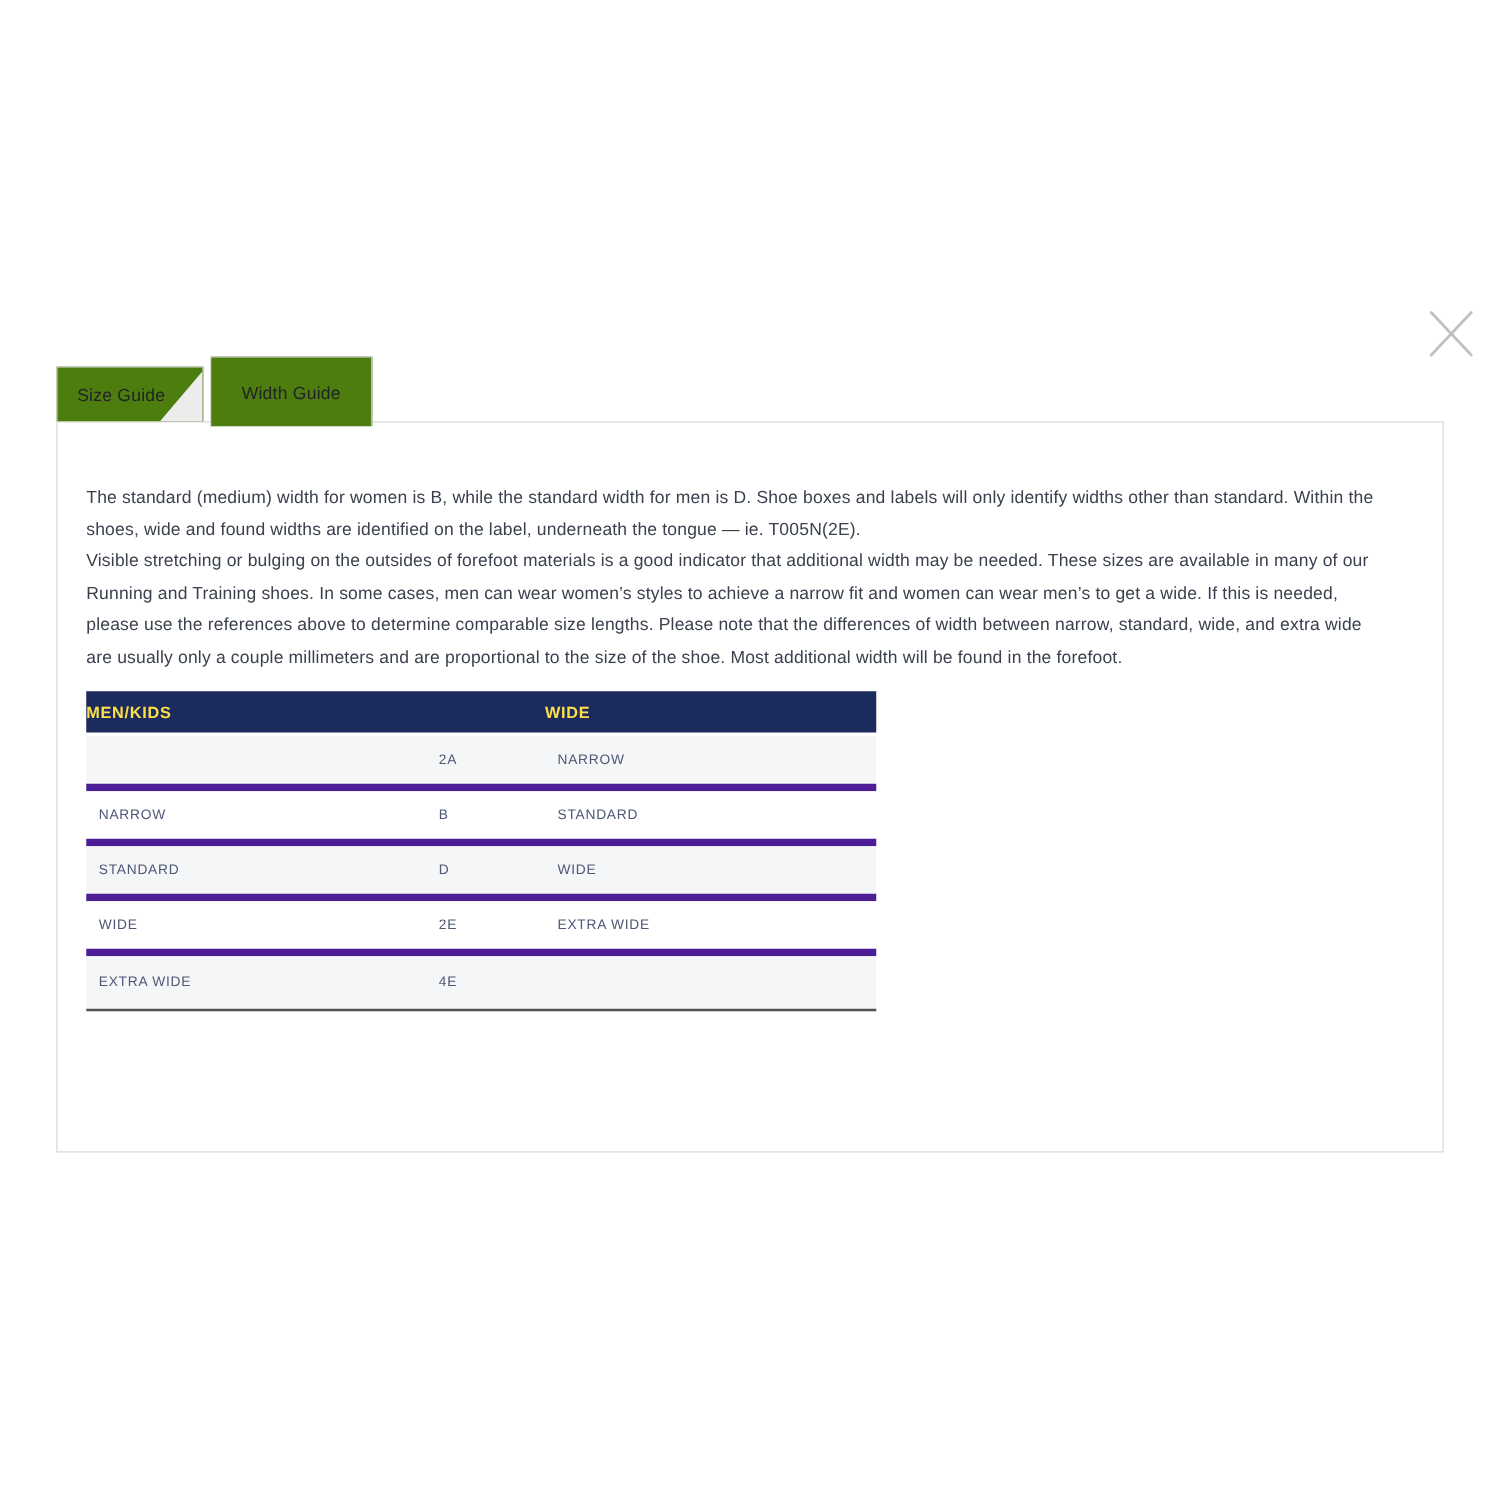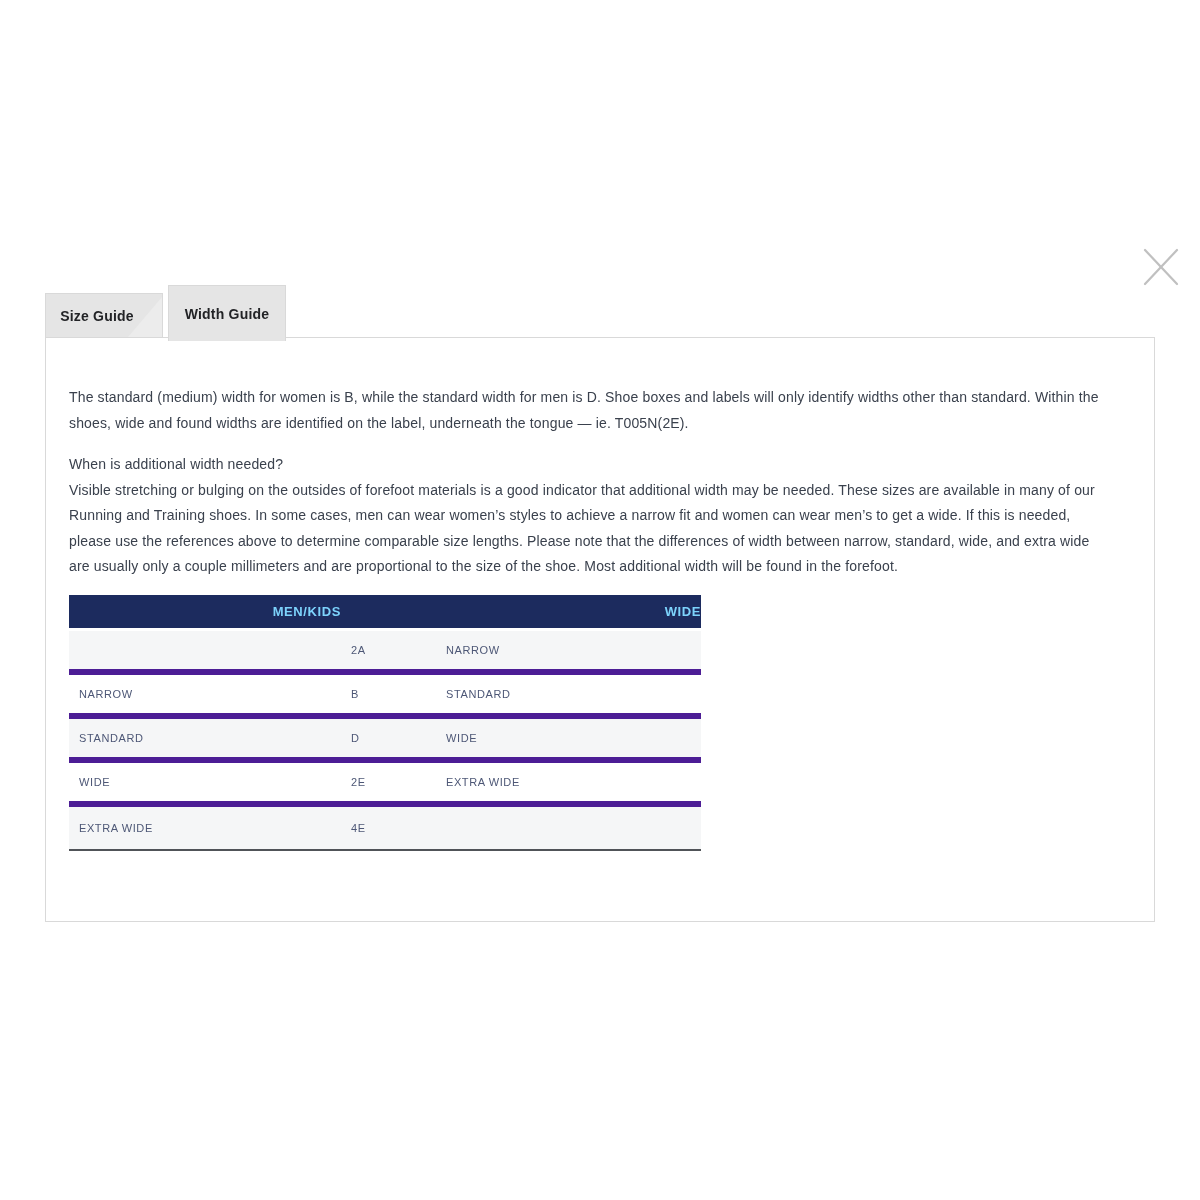--- a/index.html
+++ b/index.html
@@ -7,39 +7,39 @@
   body { position: relative; font-family: "Liberation Sans", "DejaVu Sans", sans-serif; }
 
   
   .close-btn {
     position: absolute; left: 1139px; top: 244px; width: 44px; height: 44px;
     background: transparent; border: none; cursor: pointer; padding: 0;
   }
 
   
   .tab {
-    position: absolute; background: #e5e5e5;
+    position: absolute; background: #4d7c0f;
     border: 1px solid #d9d9d9; border-bottom: none;
-    font-size: 14px; font-weight: bold; color: #222326;
+    font-size: 14px; font-weight: normal; color: #222326;
     display: flex; align-items: center; justify-content: center;
     cursor: pointer; letter-spacing: 0.2px;
   }
   .tab-size {
     left: 45px; top: 293px; width: 118px; height: 44px; z-index: 2;
     overflow: hidden;
   }
   .tab-size::after {
     content: ""; position: absolute; right: 0; bottom: 0;
     width: 0; height: 0;
     border-left: 34px solid transparent;
     border-bottom: 40px solid #ececec;
   }
   .tab-size .tab-label { position: relative; z-index: 1; margin-right: 14px; }
   .tab-width {
-    left: 168px; top: 285px; width: 118px; height: 56px; z-index: 4;
+    left: 168px; top: 285px; width: 130px; height: 56px; z-index: 4;
   }
 
   
   .panel {
     position: absolute; left: 45px; top: 337px; width: 1110px; height: 585px;
     background: #ffffff; border: 1px solid #d9d9d9; z-index: 1;
   }
   .panel-content { padding: 47px 43px 0 23px; }
 
   .body-text {
@@ -48,22 +48,22 @@
   }
   .section-heading { margin-top: 16px; }
 
   
   .wtable { width: 632px; margin-top: 15px; }
   .wtable .hrow {
     display: flex; height: 33px; background: #1c2b5e; margin-bottom: 3px;
     align-items: center;
   }
   .wtable .hcell {
-    color: #7dd3fc; font-size: 13px; font-weight: bold;
-    letter-spacing: 0.6px; text-align: right;
+    color: #fde047; font-size: 13px; font-weight: bold;
+    letter-spacing: 0.6px; text-align: left;
   }
   .hc1 { width: 272px; }
   .hc2 { width: 95px; }
   .hc3 { flex: 1; }
 
   .wtable .row {
     display: flex; height: 44px; align-items: center;
     border-bottom: 6px solid #4c1d95; background: #ffffff;
   }
   .wtable .row.alt { background: #f5f6f7; }
@@ -91,21 +91,20 @@
 
 <div class="tab tab-width">
   <span class="tab-label">Width Guide</span>
 </div>
 
 <div class="panel">
   <div class="panel-content">
 
     <p class="body-text">The standard (medium) width for women is B, while the standard width for men is D. Shoe boxes and labels will only identify widths other than standard. Within the shoes, wide and found widths are identified on the label, underneath the tongue — ie. T005N(2E).</p>
 
-    <p class="body-text section-heading">When is additional width needed?</p>
     <p class="body-text">Visible stretching or bulging on the outsides of forefoot materials is a good indicator that additional width may be needed. These sizes are available in many of our Running and Training shoes. In some cases, men can wear women’s styles to achieve a narrow fit and women can wear men’s to get a wide. If this is needed, please use the references above to determine comparable size lengths. Please note that the differences of width between narrow, standard, wide, and extra wide are usually only a couple millimeters and are proportional to the size of the shoe. Most additional width will be found in the forefoot.</p>
 
     <div class="wtable">
       <div class="hrow">
         <div class="hcell hc1">MEN/KIDS</div>
         <div class="hcell hc2"></div>
         <div class="hcell hc3">WIDE</div>
       </div>
       <div>
           <div class="row alt">

